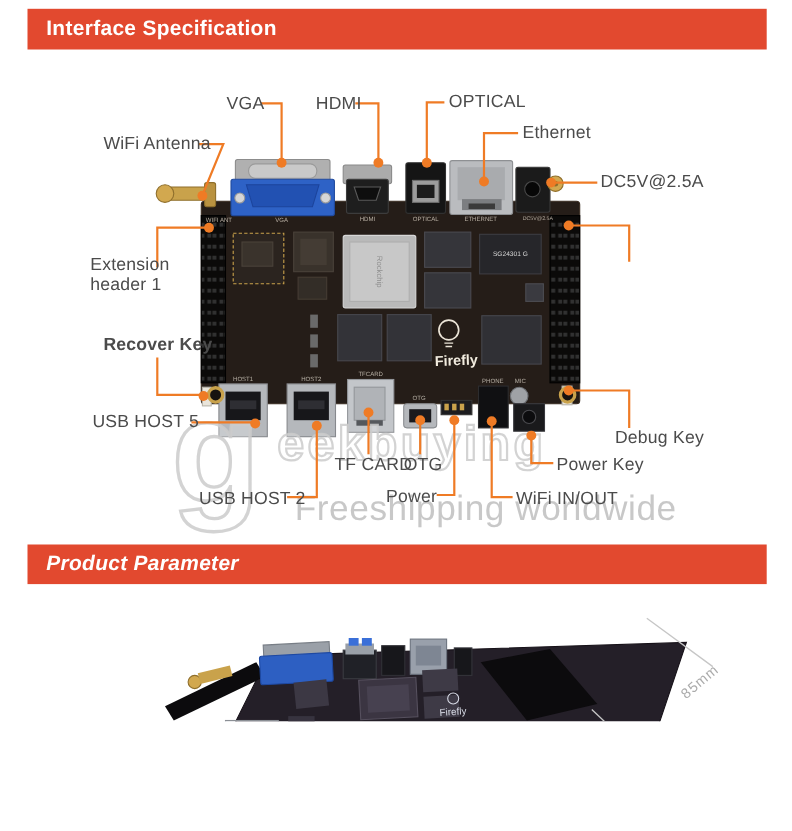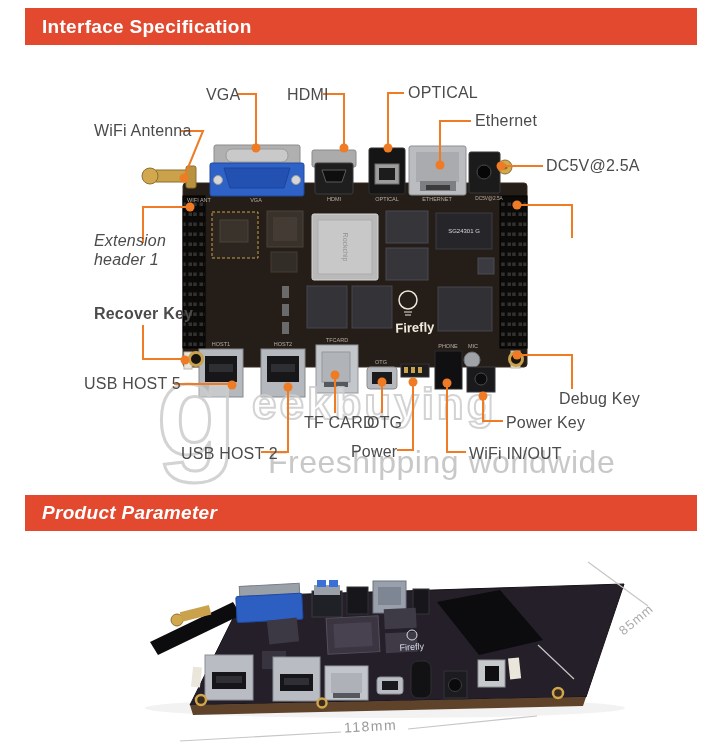--- a/index.html
+++ b/index.html
@@ -1,36 +1,36 @@
 <!DOCTYPE html>
 <html><head>
 <meta charset="utf-8">
 <style>
   html,body{margin:0;padding:0;background:#ffffff;}
-  #page{position:relative;width:720px;height:755px;background:#ffffff;overflow:hidden;
+  #page{position:relative;width:720px;height:656px;background:#ffffff;overflow:hidden;
         font-family:"Liberation Sans",sans-serif;}
   .banner{position:absolute;left:25px;width:672px;height:37px;background:#e2492f;
           color:#ffffff;font-size:19px;font-weight:bold;line-height:37px;
           padding-left:17px;box-sizing:border-box;letter-spacing:.3px;}
   #banner-interface{top:8px;}
   #banner-product{top:495px;height:36px;line-height:36px;font-style:italic;}
   svg{position:absolute;left:0;}
   #board-svg{top:0;}
   #leader-svg{top:0;z-index:4;}
   #persp-svg{top:545px;}
   .callout{position:absolute;z-index:5;font-size:16px;color:#4b4b4b;white-space:nowrap;
            letter-spacing:.2px;}
   .callout.wrap{white-space:normal;width:84px;line-height:19px;}
   #co-vga{left:206px;top:86px;}
   #co-hdmi{left:287px;top:86px;}
   #co-optical{left:408px;top:84px;}
   #co-ethernet{left:475px;top:112px;}
   #co-wifi{left:94px;top:122px;}
   #co-dc{left:546px;top:157px;}
-  #co-ext1{left:94px;top:231px;font-style:italic;}
+  #co-ext1{left:82px;top:231px;}
   #co-recover{left:94px;top:305px;font-weight:bold;}
   #co-usbhost1{left:84px;top:375px;}
   #co-ext2{left:559px;top:239px;}
   #co-reset{left:559px;top:390px;}
   #co-power{left:506px;top:414px;}
   #co-tfcard{left:304px;top:414px;}
   #co-otg{left:367px;top:414px;}
   #co-usbhost2{left:181px;top:445px;}
   #co-debug{left:351px;top:443px;}
   #co-audio{left:469px;top:445px;}

